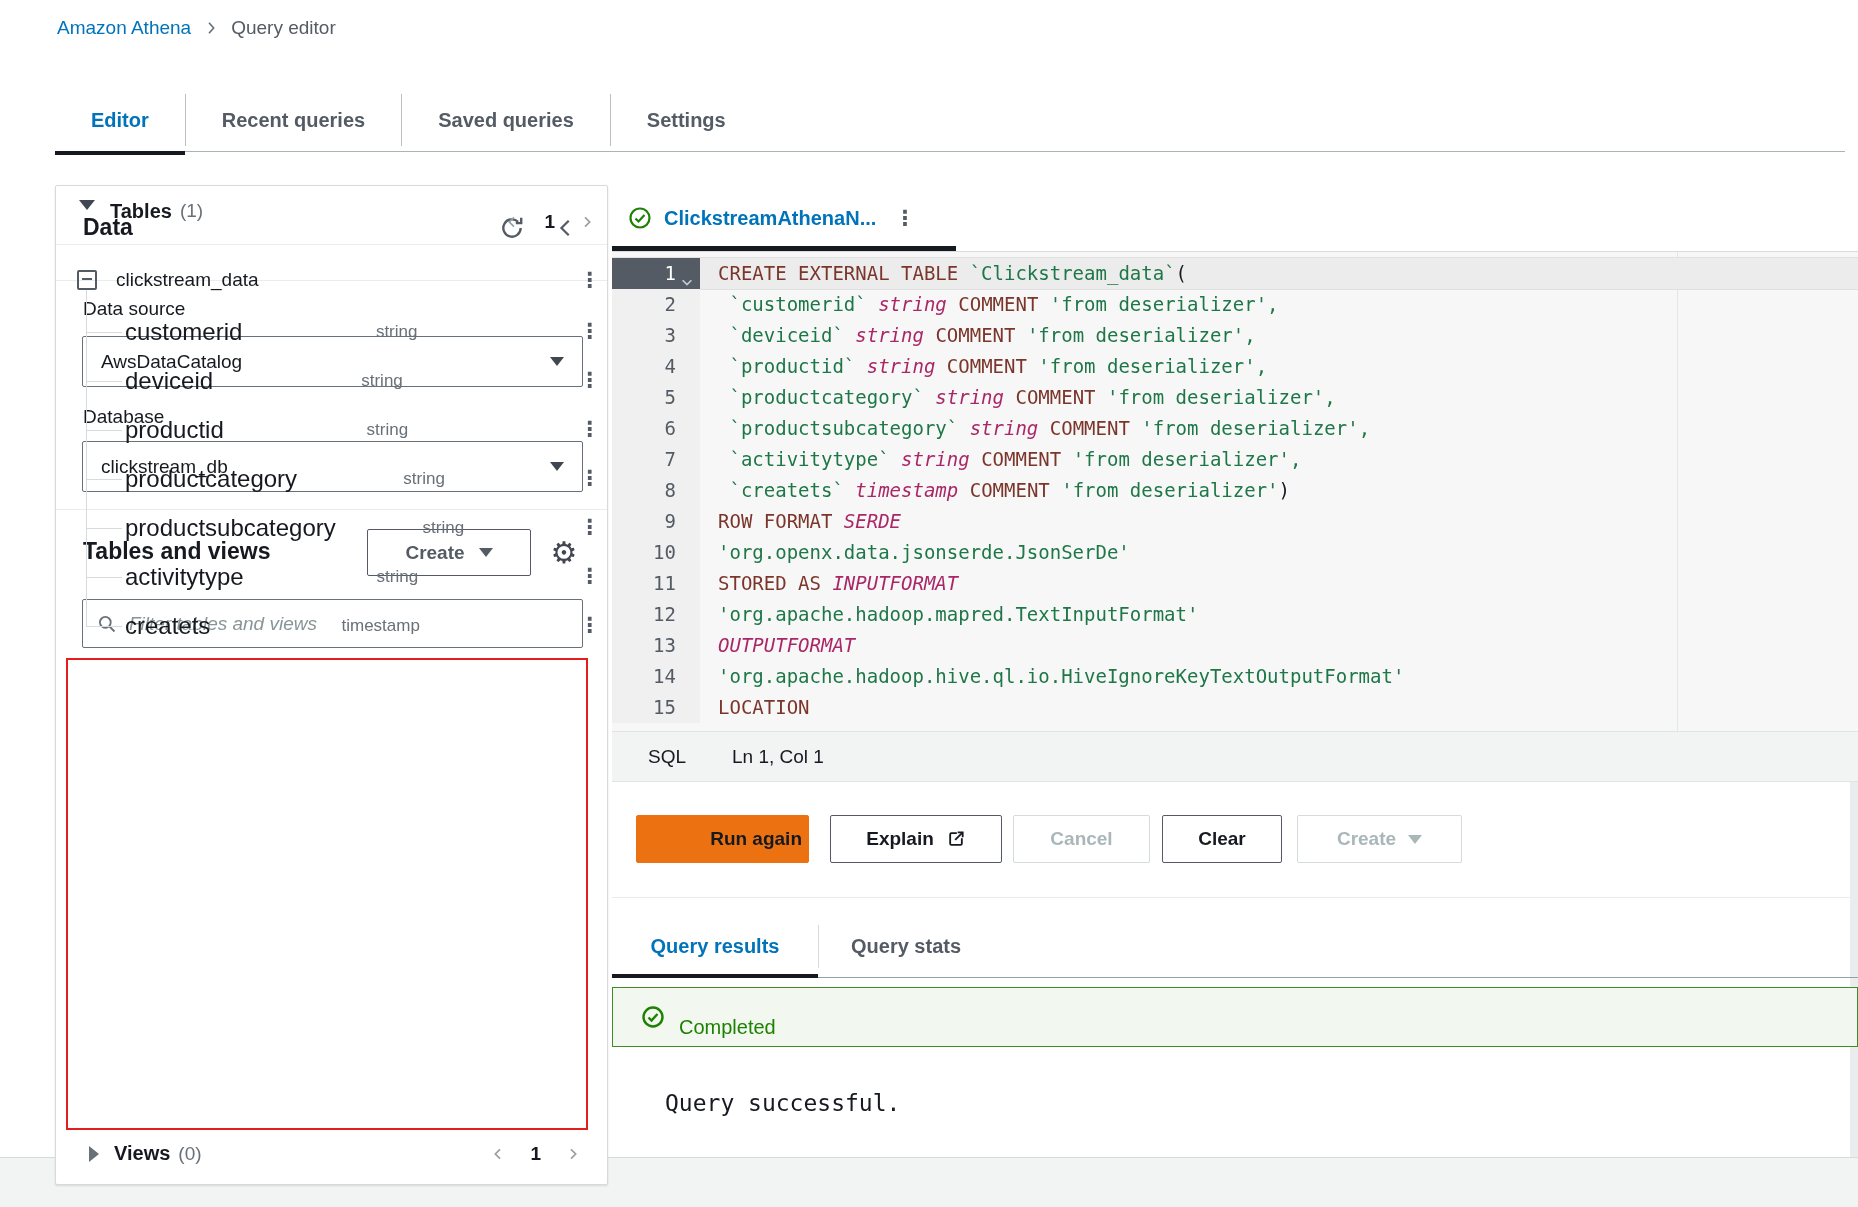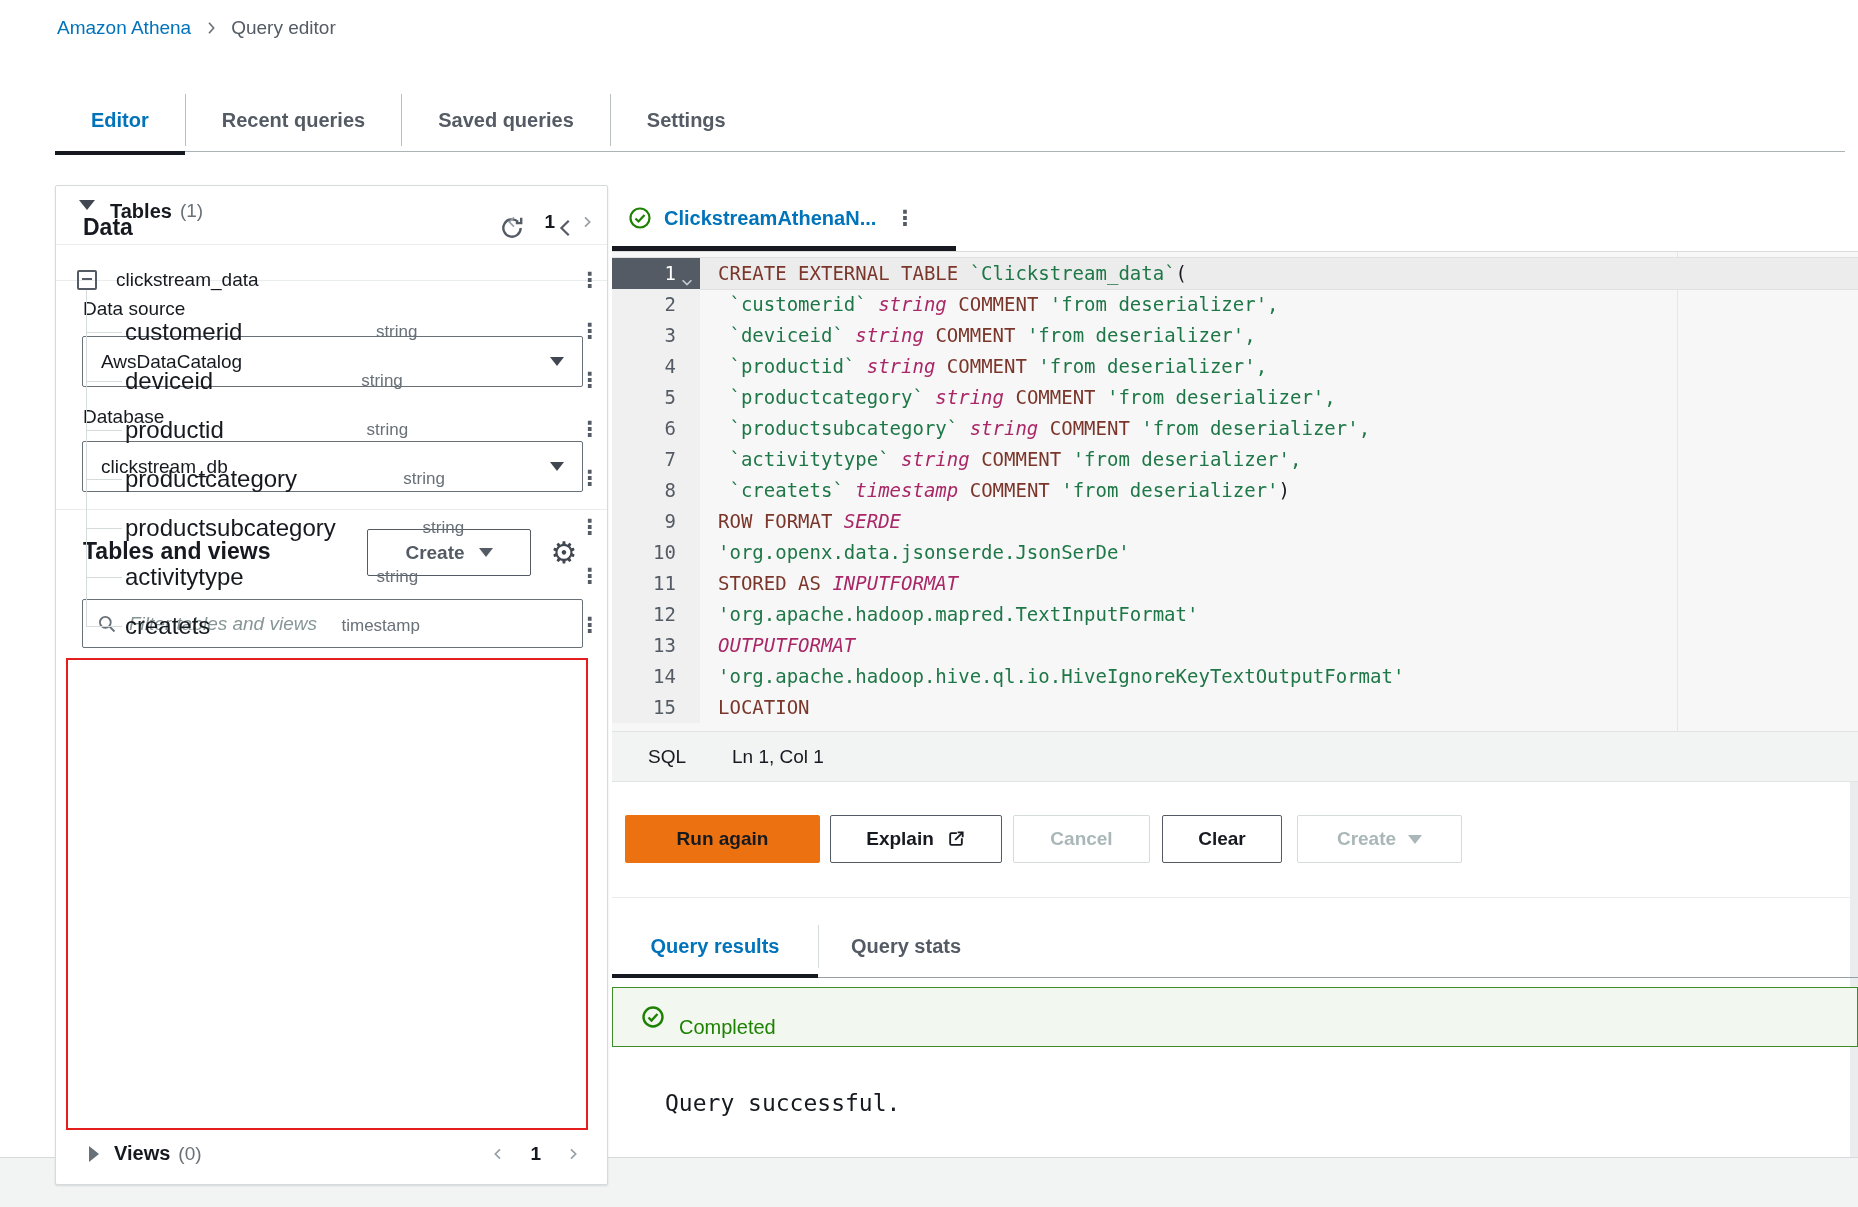--- a/index.html
+++ b/index.html
@@ -374,21 +374,21 @@
           <div class="code-text"><span class="tk-k">LOCATION</span></div>
         </div>
       </div>
 
     <div id="status-bar">
       <span id="status-lang">SQL</span>
       <span id="status-pos">Ln 1, Col 1</span>
     </div>
 
     <div id="action-bar">
-        <button class="btn btn-primary" style="left: 13px; width: 195px;">
+        <button class="btn btn-primary" style="left: 24px; width: 173px; justify-content: flex-end;">
           <span>Run again</span>
         </button>
         <button class="btn btn-normal" style="left: 218px; width: 172px;">
           <span>Explain</span>
           <span style="display: flex;">
             <svg width="20" height="20" viewBox="0 0 24 24">
               <path d="M13 5H6.5A1.5 1.5 0 0 0 5 6.5v11A1.5 1.5 0 0 0 6.5 19h11a1.5 1.5 0 0 0 1.5-1.5V11" fill="none" stroke="#16191f" stroke-width="2.2"></path>
               <polyline points="14 4 20 4 20 10" fill="none" stroke="#16191f" stroke-width="2.2"></polyline>
               <line x1="11" y1="13" x2="20" y2="4" stroke="#16191f" stroke-width="2.2"></line>
             </svg>

